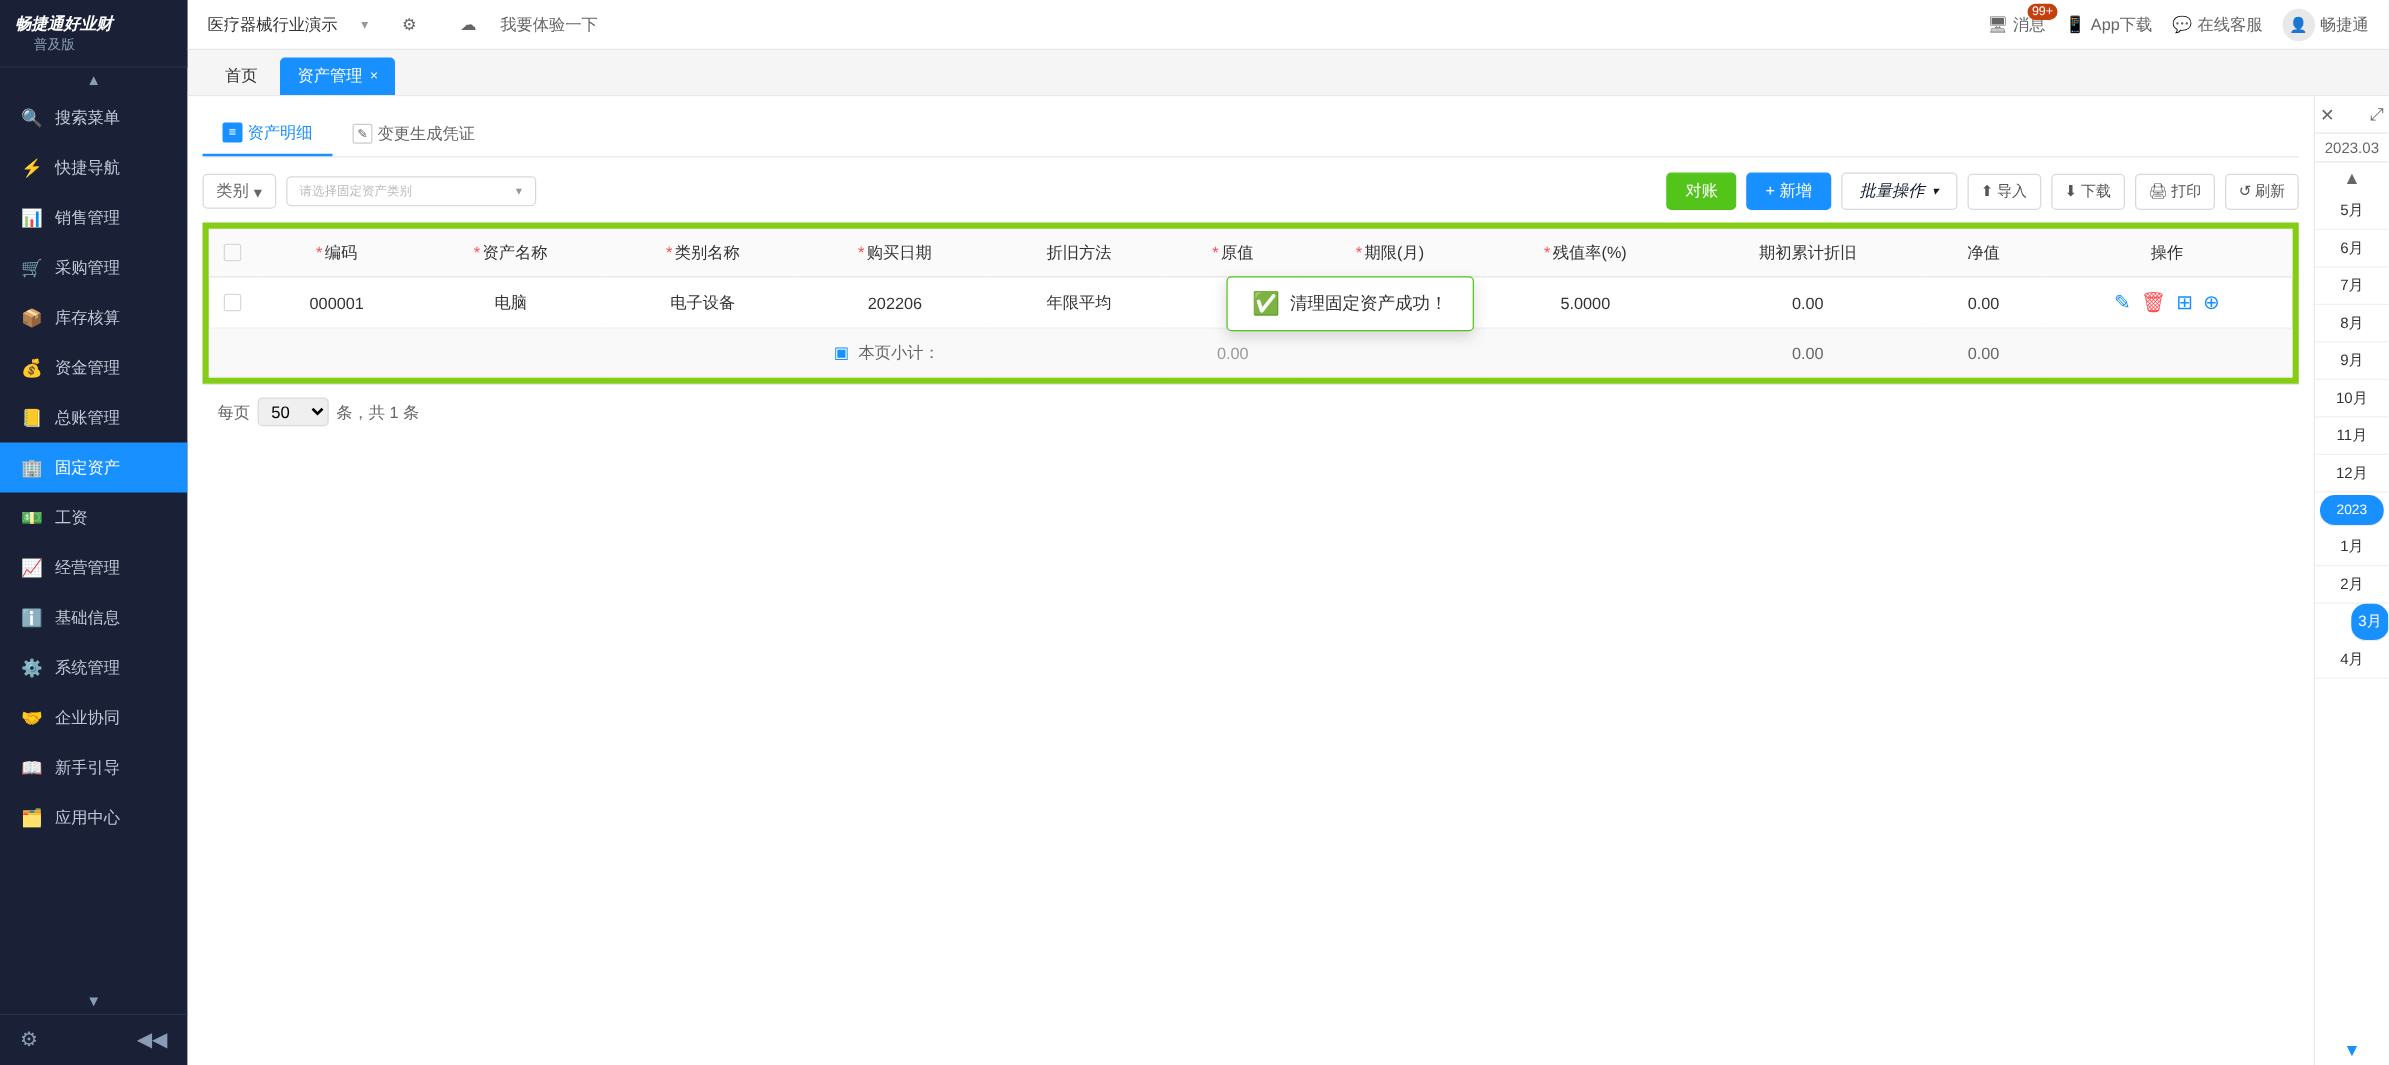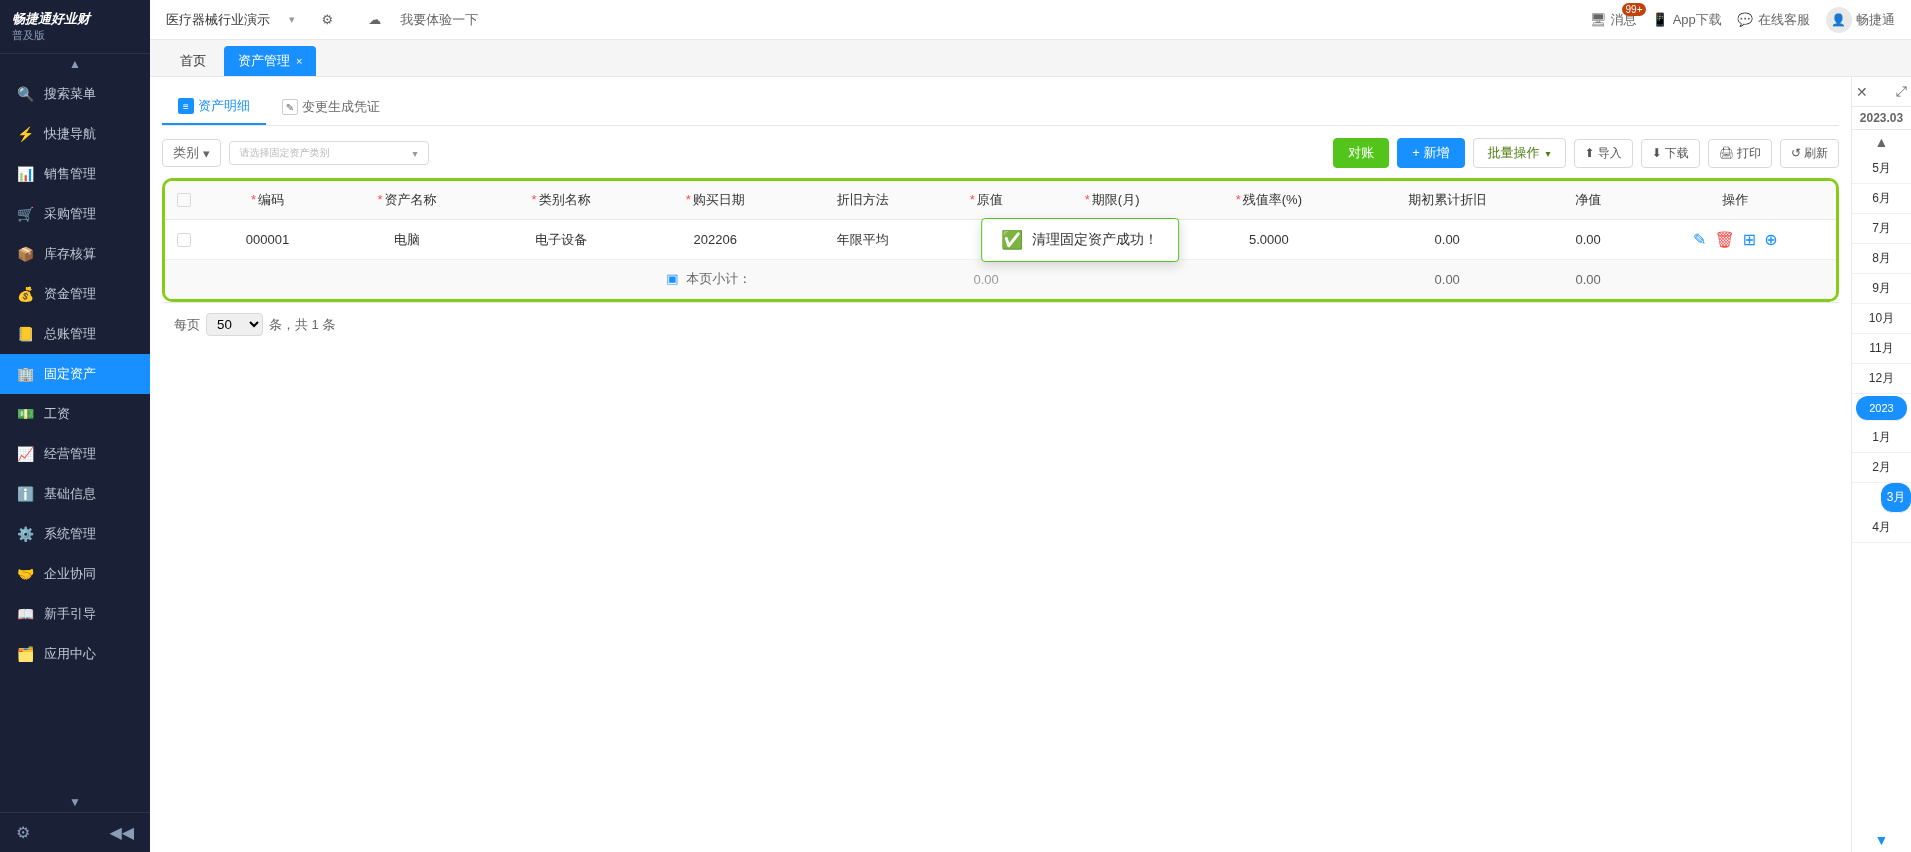--- a/index.html
+++ b/index.html
@@ -2,21 +2,21 @@
 <html><head>
   <meta charset="utf-8">
   <style>
     * { box-sizing: border-box; margin: 0; padding: 0; }
     body { font-family: "Microsoft YaHei", "PingFang SC", sans-serif; font-size: 13px; background: #f0f2f5; display: flex; height: 852px; overflow: hidden; }
 
     
     .sidebar { width: 150px; background: #1a2035; color: #c0c9d8; display: flex; flex-direction: column; height: 100%; flex-shrink: 0; }
     .sidebar-logo { padding: 10px 12px; background: #1a2035; border-bottom: 1px solid #2a3248; }
     .sidebar-logo .logo-title { color: #fff; font-size: 13px; font-weight: bold; font-style: italic; }
-    .sidebar-logo .logo-sub { color: #8a9bb5; font-size: 11px; }
+    .sidebar-logo .logo-sub { color: #8a9bb5; font-size: 11px; margin-left: 15px; }
     .sidebar-nav { flex: 1; overflow: hidden; }
     .sidebar-item { display: flex; align-items: center; padding: 10px 16px; cursor: pointer; color: #c0c9d8; font-size: 13px; transition: background 0.2s; }
     .sidebar-item.active { background: #1890ff; color: #fff; }
     .sidebar-item .icon { width: 20px; height: 20px; margin-right: 8px; display: flex; align-items: center; justify-content: center; font-size: 14px; }
     .sidebar-bottom { display: flex; align-items: center; padding: 10px 16px; border-top: 1px solid #2a3248; }
     .sidebar-bottom .icon { font-size: 16px; color: #8a9bb5; cursor: pointer; margin-right: 12px; }
     .sidebar-bottom .icon:last-child { margin-right: 0; margin-left: auto; }
 
     
     .main { flex: 1; display: flex; flex-direction: column; overflow: hidden; }
@@ -52,26 +52,26 @@
 
     
     .toolbar { display: flex; align-items: center; justify-content: space-between; margin-bottom: 10px; }
     .toolbar-left { display: flex; align-items: center; gap: 8px; }
     .toolbar-right { display: flex; align-items: center; gap: 8px; }
     .filter-select { display: flex; align-items: center; gap: 4px; padding: 4px 10px; border: 1px solid #d9d9d9; border-radius: 4px; background: #fff; cursor: pointer; color: #666; font-size: 13px; }
     .filter-input { padding: 4px 10px; border: 1px solid #d9d9d9; border-radius: 4px; background: #fff; color: #999; font-size: 10px; width: 200px; display: flex; align-items: center; gap: 4px; cursor: pointer; }
     .btn { padding: 5px 14px; border-radius: 4px; font-size: 13px; cursor: pointer; border: 1px solid #d9d9d9; background: #fff; color: #333; display: flex; align-items: center; gap: 4px; }
     .btn-primary { background: #1890ff; color: #fff; border-color: #1890ff; }
     .btn-reconcile { background: #52c41a; color: #fff; border-color: #52c41a; }
-    .btn-batch { background: #fff; color: #4d7c0f; border: 1px solid #d9d9d9; }
+    .btn-batch { background: #fff; color: #0f172a; border: 1px solid #d9d9d9; font-style: italic; }
     .btn-icon-group { display: flex; align-items: center; gap: 8px; }
     .btn-icon { padding: 5px 10px; border: 1px solid #d9d9d9; border-radius: 4px; background: #fff; cursor: pointer; color: #555; font-size: 12px; display: flex; align-items: center; gap: 3px; }
 
     
-    .table-wrap { overflow: auto; border: 3px solid #84cc16; border-radius: 10px; position: relative; }
+    .table-wrap { overflow: auto; border: 5px solid #84cc16; border-radius: 0; position: relative; }
     table { width: 100%; border-collapse: collapse; font-size: 13px; }
     thead tr { background: #fafafa; }
     thead th { padding: 10px 12px; text-align: center; border-bottom: 1px solid #e8e8e8; color: #333; font-weight: 500; white-space: nowrap; }
     thead th .required { color: #ff4d4f; margin-right: 2px; }
     tbody tr { border-bottom: 1px solid #f0f0f0; }
     tbody td { padding: 10px 12px; text-align: center; color: #333; }
     .checkbox-cell { width: 40px; }
     .checkbox { width: 14px; height: 14px; border: 1px solid #d9d9d9; border-radius: 2px; cursor: pointer; }
 
     
@@ -356,21 +356,21 @@
           <span>条，共 1 条</span>
         </div>
       </div>
     </div>
 
     <div class="calendar-panel">
       <div class="calendar-header">
         <span style="font-size:14px;">✕</span>
         <span style="font-size:14px;">⤢</span>
       </div>
-      <div style="text-align:center;font-size:12px;color:#666;padding:4px 0;border-bottom:1px solid #e8e8e8;font-weight:bold;">2023.03</div>
+      <div style="text-align:center;font-size:12px;color:#666;padding:4px 0;border-bottom:1px solid #e8e8e8;">2023.03</div>
       <div class="calendar-nav-up">▲</div>
       <div class="calendar-scroll" id="calendar-scroll">
       <div class="calendar-item">5月</div>
           <div class="calendar-item">6月</div>
           <div class="calendar-item">7月</div>
           <div class="calendar-item">8月</div>
           <div class="calendar-item">9月</div>
           <div class="calendar-item">10月</div>
           <div class="calendar-item">11月</div>
           <div class="calendar-item">12月</div>

